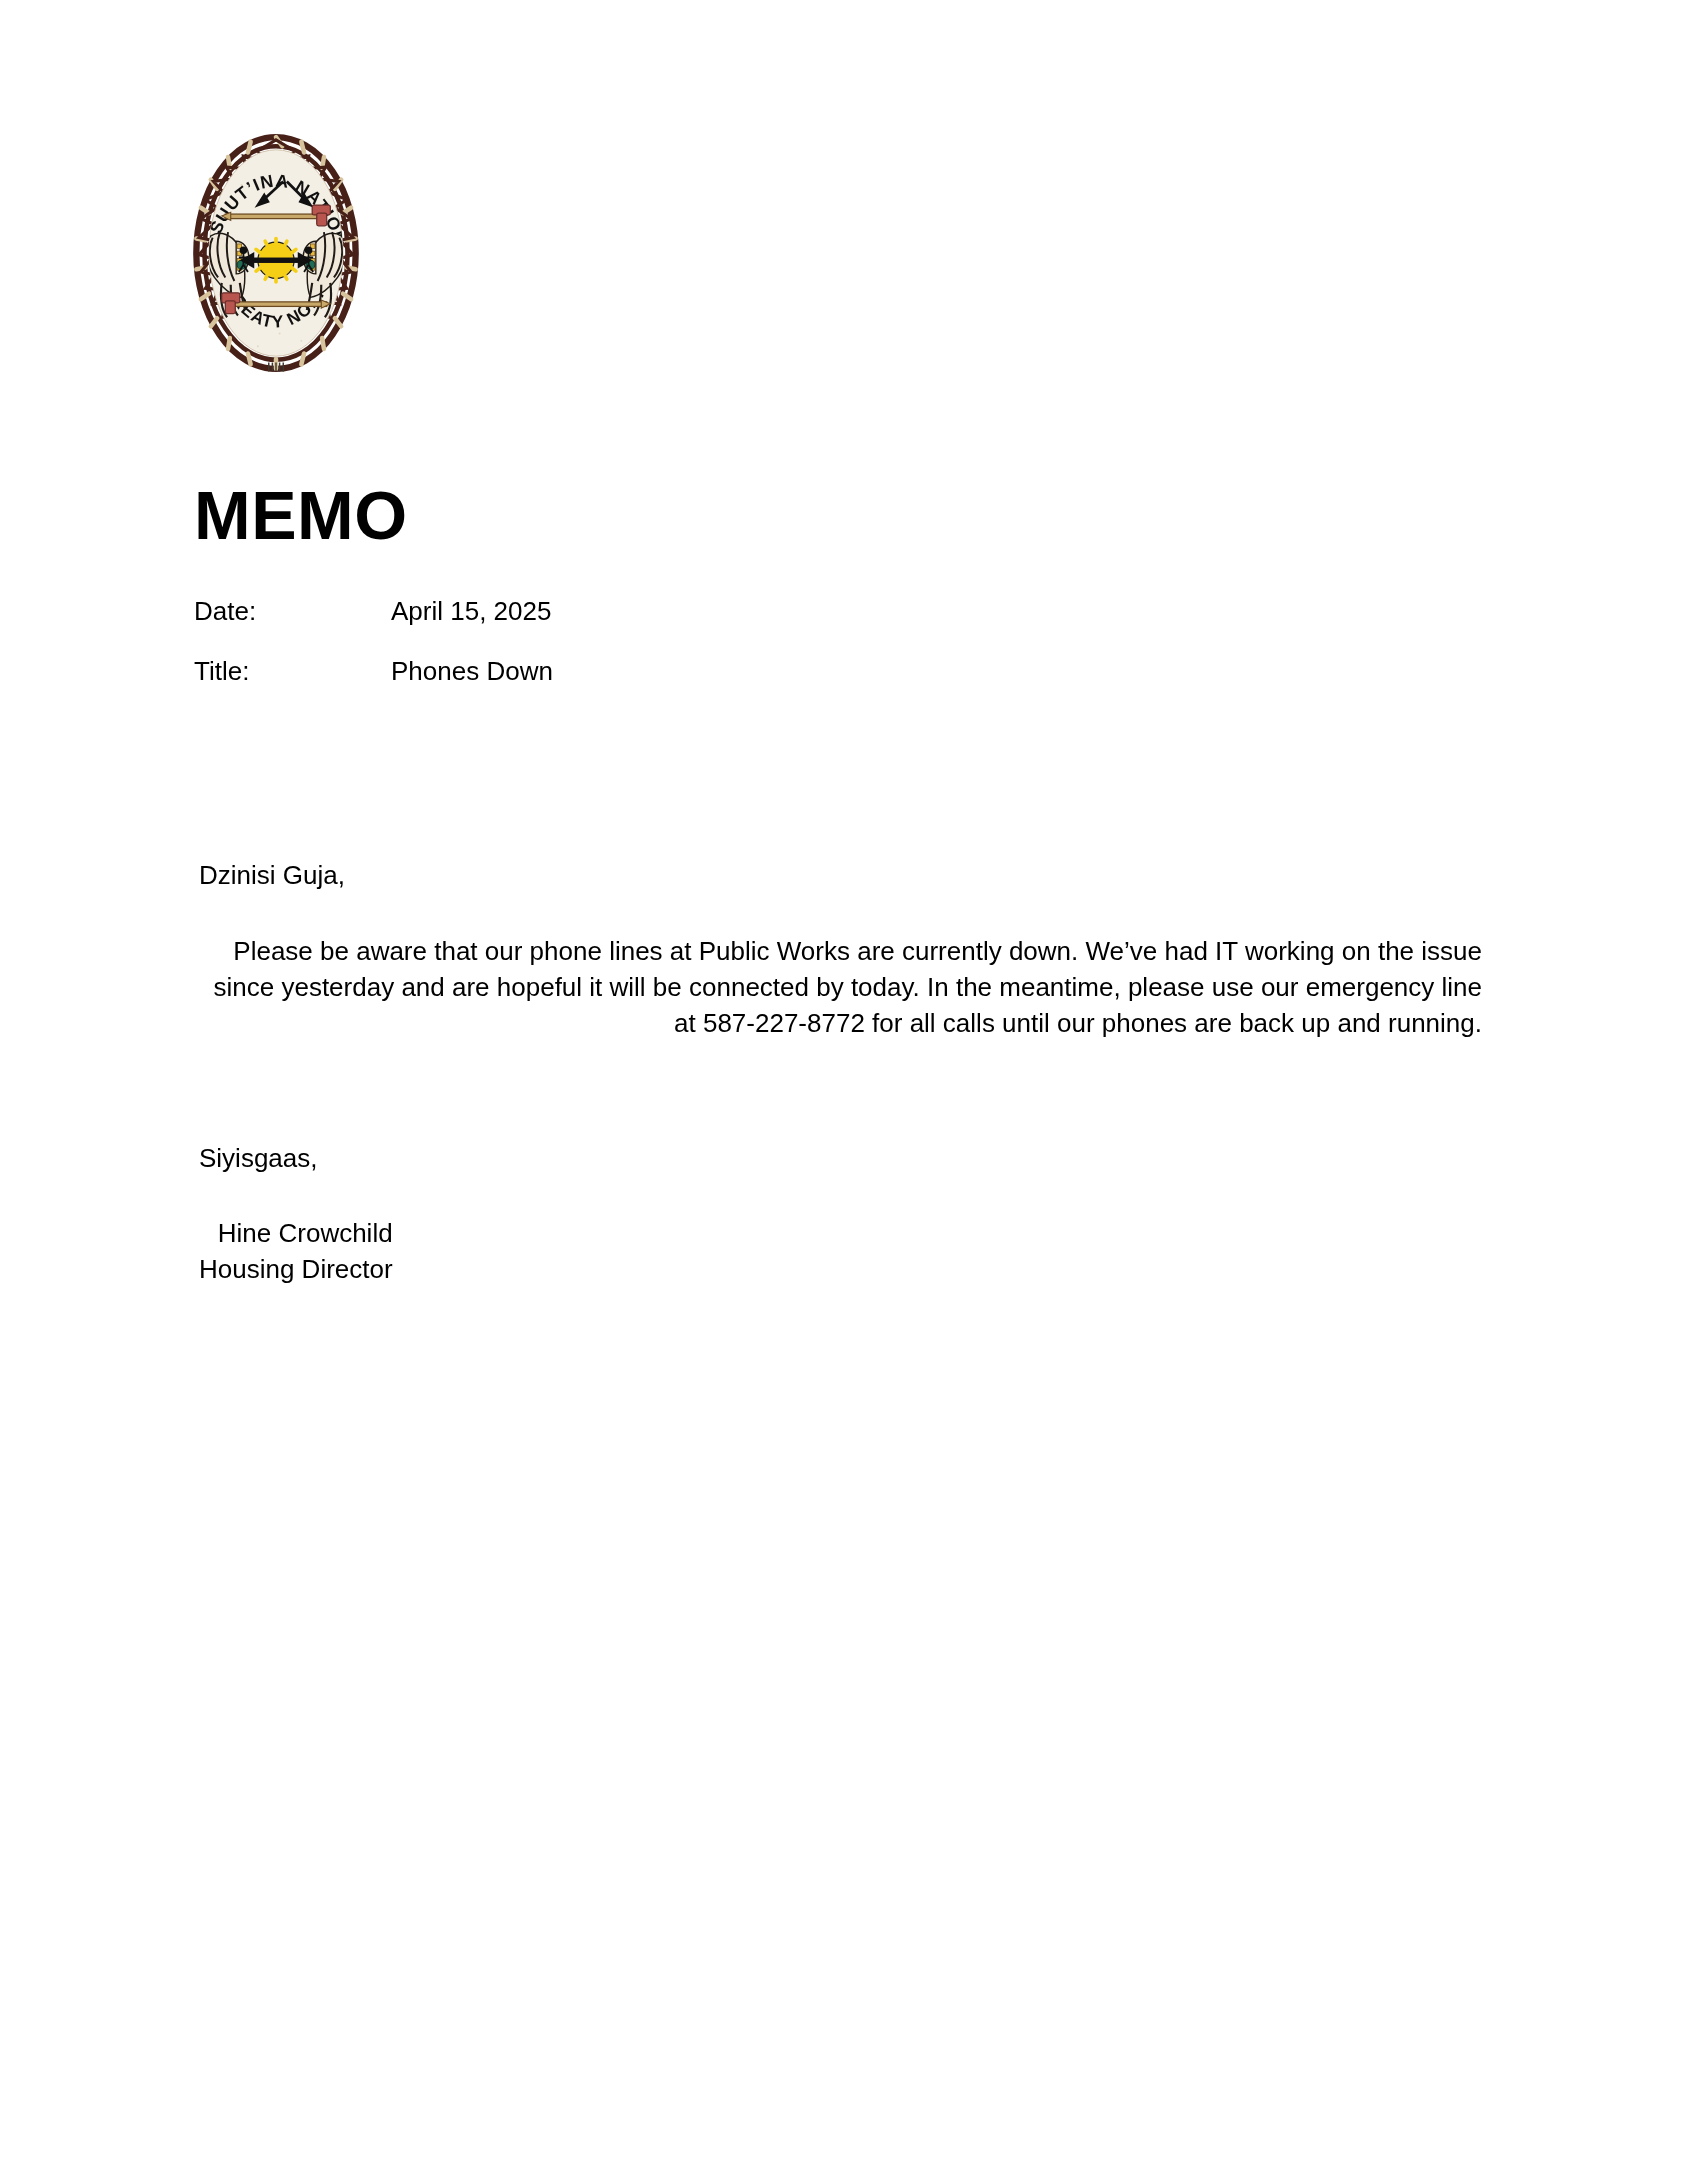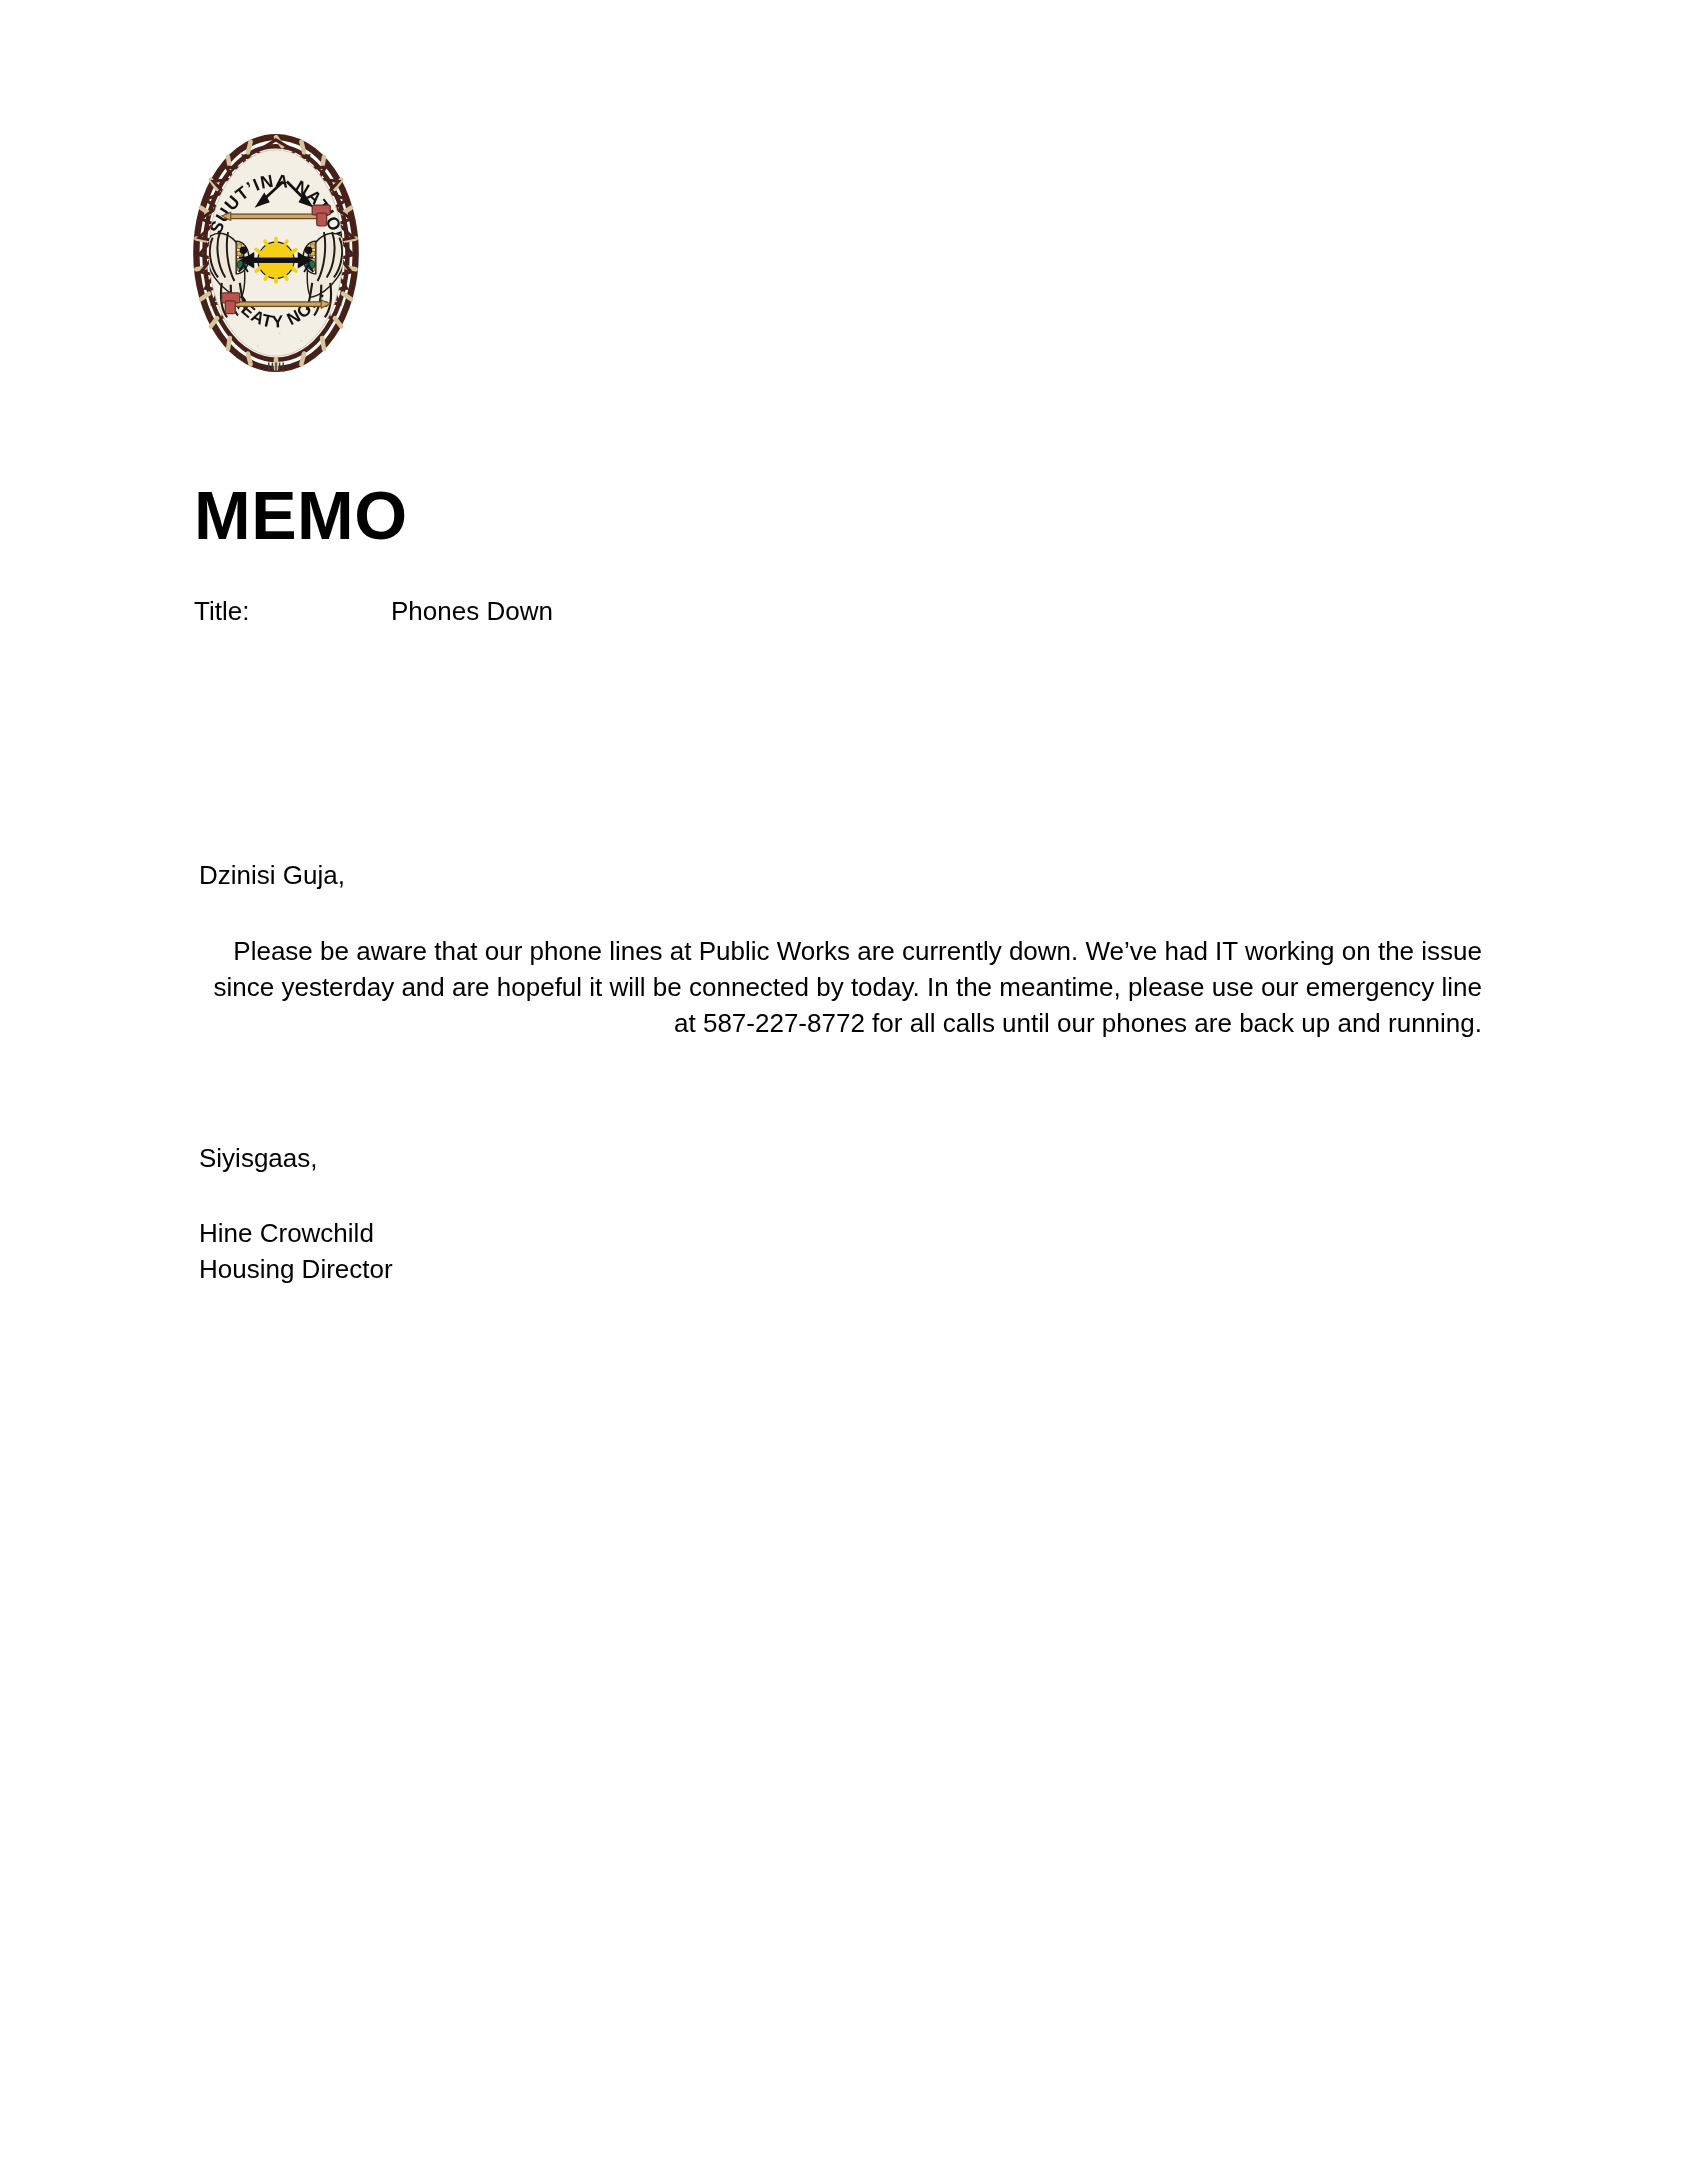--- a/index.html
+++ b/index.html
@@ -150,21 +150,21 @@
   }
 
   .signature {
     position: absolute;
     left: 199px;
     top: 1215px;
     font-size: 26px;
     line-height: 36px;
     margin: 0;
   }
-  .signature div { white-space: pre; }
+  .signature div { white-space: pre; text-align: right; }
 </style>
 </head>
 <body>
 
 <div class="page">
 
   <header class="letterhead">
 
     <div class="logo-wrap">
       <svg viewBox="0 0 200 274" xmlns="http://www.w3.org/2000/svg" aria-hidden="true">
@@ -357,20 +357,24 @@
     </div>
 
   </header>
 
   <h2 class="memo-heading">MEMO</h2>
 
   <section class="meta">
 
 
 
+    <div class="meta-row">
+      <span class="meta-label">Date:</span>
+      <span class="meta-value">April 15, 2025</span>
+    </div>
 
     <div class="meta-row">
       <span class="meta-label">Title:</span>
       <span class="meta-value">Phones Down</span>
     </div>
 
   </section>
 
   <p class="salutation">Dzinisi Guja,</p>
 

